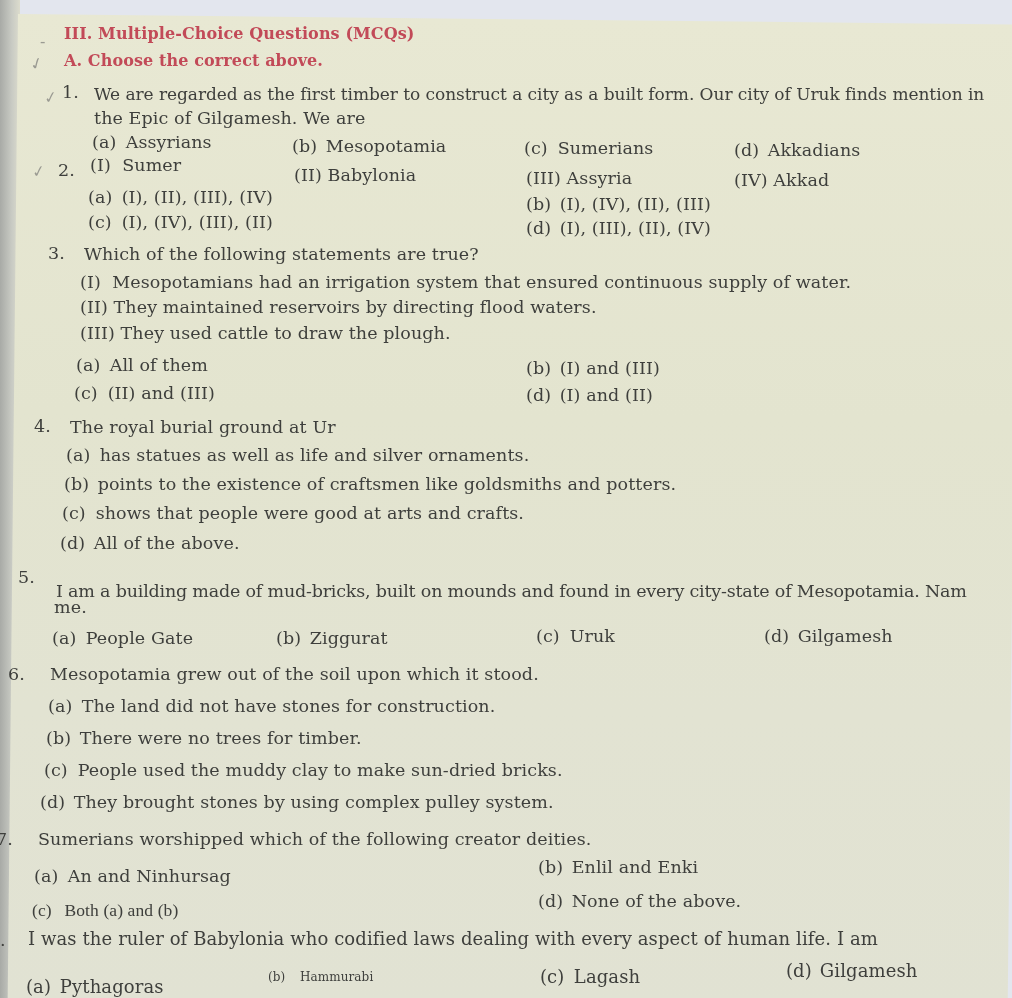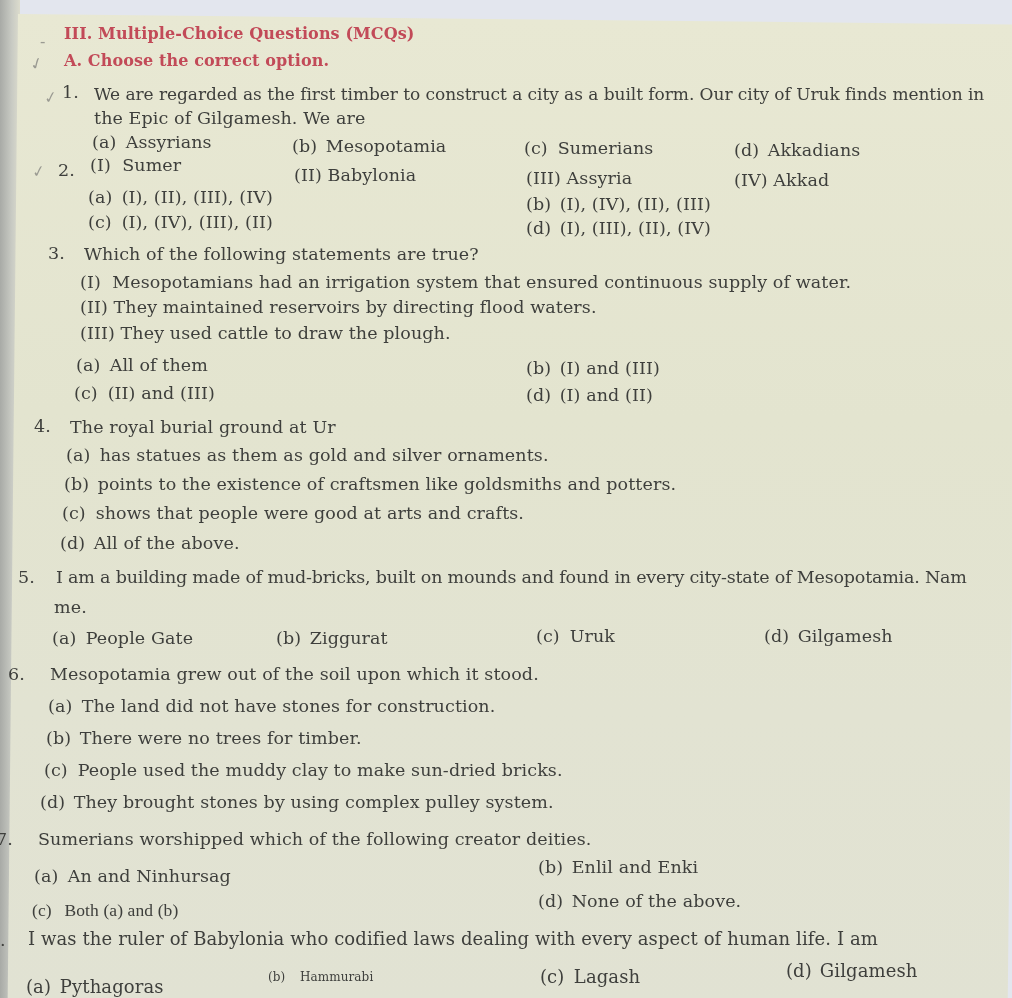--- a/index.html
+++ b/index.html
@@ -34,21 +34,21 @@
   }
 </style>
 </head>
 <body>
 
 <div class="left-edge"></div>
 
 <div class="paper"></div>
 
 <div class="t h" style="left:64px; top:24px;">III. Multiple-Choice Questions (MCQs)</div>
-<div class="t h sub" style="left:64px; top:51px;">A. Choose the correct option.</div>
+<div class="t h sub" style="left:64px; top:51px;">A. Choose the correct above.</div>
 
 <div class="tick" style="left:40px; top:32px;">-</div>
 <div class="tick" style="left:30px; top:54px; transform:rotate(-20deg);">✓</div>
 <div class="tick" style="left:44px; top:88px; transform:rotate(-10deg);">✓</div>
 <div class="tick" style="left:32px; top:162px; transform:rotate(-10deg);">✓</div>
 
 <div>
   <div class="t" style="left:62px; top:82px;">1.</div>
   <div class="t" style="left:94px; top:84px; font-size:17px; letter-spacing:-0.05px;">We are regarded as the first timber to construct a city as a built form. Our city of Uruk finds mention in</div>
   <div class="t" style="left:94px; top:108px;">the Epic of Gilgamesh. We are</div>
@@ -78,29 +78,29 @@
   <div class="t" style="left:80px; top:323px;"><span>(III)</span> <span>They used cattle to draw the plough.</span></div>
   <div class="t" style="left:76px; top:355px;"><span class="opt-label">(a)</span> <span>All of them</span></div>
   <div class="t" style="left:526px; top:358px;"><span class="opt-label">(b)</span> <span>(I) and (III)</span></div>
   <div class="t" style="left:74px; top:383px;"><span class="opt-label">(c)</span> <span>(II) and (III)</span></div>
   <div class="t" style="left:526px; top:385px;"><span class="opt-label">(d)</span> <span>(I) and (II)</span></div>
 </div>
 
 <div>
   <div class="t" style="left:34px; top:416px;">4.</div>
   <div class="t" style="left:70px; top:417px;">The royal burial ground at Ur</div>
-  <div class="t" style="left:66px; top:445px;"><span class="opt-label">(a)</span> <span>has statues as them as gold and silver ornaments.</span></div>
+  <div class="t" style="left:66px; top:445px;"><span class="opt-label">(a)</span> <span>has statues as well as life and silver ornaments.</span></div>
   <div class="t" style="left:64px; top:474px;"><span class="opt-label">(b)</span> <span>points to the existence of craftsmen like goldsmiths and potters.</span></div>
   <div class="t" style="left:62px; top:503px;"><span class="opt-label">(c)</span> <span>shows that people were good at arts and crafts.</span></div>
   <div class="t" style="left:60px; top:533px;"><span class="opt-label">(d)</span> <span>All of the above.</span></div>
 </div>
 
 <div>
   <div class="t" style="left:18px; top:567px;">5.</div>
-  <div class="t" style="left:56px; top:567px; letter-spacing:-0.2px;">I am a building made of mud-bricks, built on mounds and found in every city-state of Mesopotamia. Nam</div>
+  <div class="t" style="left:56px; top:581px; letter-spacing:-0.2px;">I am a building made of mud-bricks, built on mounds and found in every city-state of Mesopotamia. Nam</div>
   <div class="t" style="left:54px; top:597px;">me.</div>
   <div class="t" style="left:52px; top:628px;"><span class="opt-label">(a)</span> <span>People Gate</span></div>
   <div class="t" style="left:276px; top:628px;"><span class="opt-label">(b)</span> <span>Ziggurat</span></div>
   <div class="t" style="left:536px; top:626px;"><span class="opt-label">(c)</span> <span>Uruk</span></div>
   <div class="t" style="left:764px; top:626px;"><span class="opt-label">(d)</span> <span>Gilgamesh</span></div>
 </div>
 
 <div>
   <div class="t" style="left:8px; top:664px;">6.</div>
   <div class="t" style="left:50px; top:664px;">Mesopotamia grew out of the soil upon which it stood.</div>

